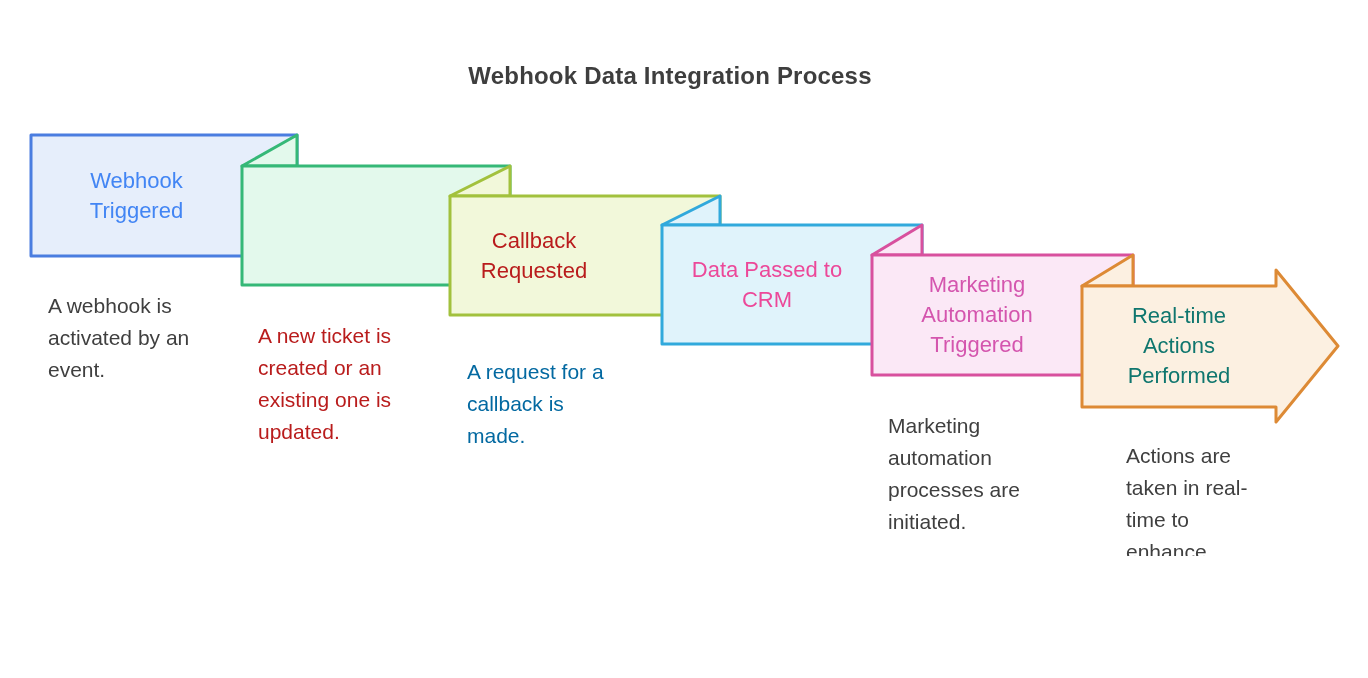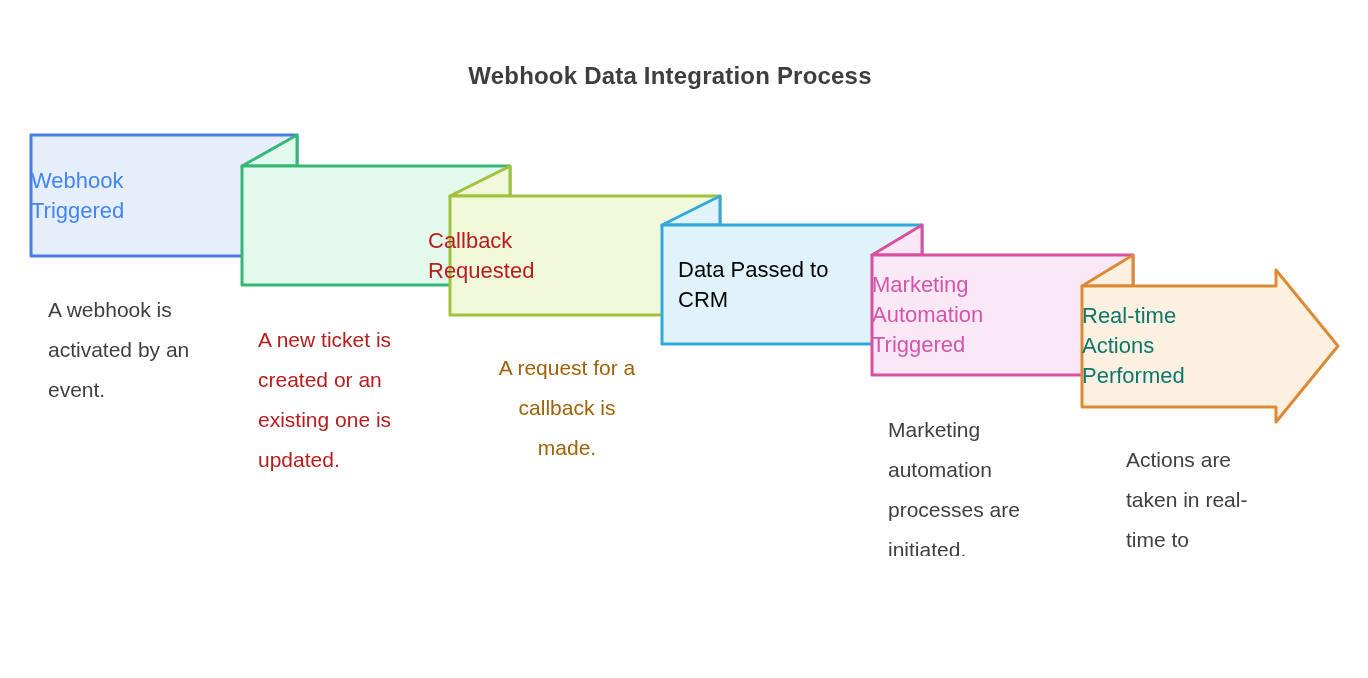--- a/index.html
+++ b/index.html
@@ -26,29 +26,29 @@
     top: 62px;
     width: 1340px;
     text-align: center;
     font-size: 24px;
     font-weight: bold;
     color: #3e3e3e;
     letter-spacing: 0.2px;
   }
   .step-title {
     position: absolute;
-    text-align: left;
+    text-align: center;
     font-size: 22px;
     line-height: 30px;
     white-space: pre-line;
   }
   .step-desc {
     position: absolute;
     font-size: 21px;
-    line-height: 40px;
+    line-height: 32px;
     color: #3f3f3f;
     white-space: pre-line;
     width: 200px;
   }
 </style>
 </head>
 <body>
 
 <div id="canvas">
 
@@ -67,37 +67,37 @@
         <polygon points="1082,286 1276,286 1276,270 1338,346 1276,422 1276,407 1082,407" fill="#fcf0e1" stroke="#dd8a35" stroke-width="3" stroke-linejoin="round"></polygon>
       </g>
   </svg>
 
   <div class="main-title">Webhook Data Integration Process</div>
 
   <div class="step-title" style="left: 31px; top: 166px; width: 211px; color: rgb(66, 133, 244);">Webhook
 Triggered</div>
   <div class="step-title" style="left: 428px; top: 226px; width: 212px; color: #b91c1c;">Callback
 Requested</div>
-  <div class="step-title" style="left: 662px; top: 255px; width: 210px; color: #000000; padding-left: 16px;">Data Passed to
+  <div class="step-title" style="left: 662px; top: 255px; width: 210px; color: #ec4899;">Data Passed to
 CRM</div>
   <div class="step-title" style="left: 872px; top: 270px; width: 210px; color: rgb(212, 85, 174);">Marketing
 Automation
 Triggered</div>
   <div class="step-title" style="left: 1082px; top: 301px; width: 194px; color: #0f766e;">Real-time
 Actions
 Performed</div>
 
   <div class="step-desc" style="left: 48px; top: 290px; color: rgb(63, 63, 63);">A webhook is
 activated by an
 event.</div>
   <div class="step-desc" style="left: 258px; top: 320px; color: #b91c1c;">A new ticket is
 created or an
 existing one is
 updated.</div>
-  <div class="step-desc" style="left: 467px; top: 348px; color: #a16207; text-align: center;">A request for a
+  <div class="step-desc" style="left: 467px; top: 356px; color: #0369a1;">A request for a
 callback is
 made.</div>
   <div class="step-desc" style="left: 888px; top: 410px; color: rgb(63, 63, 63);">Marketing
 automation
 processes are
 initiated.</div>
   <div class="step-desc" style="left: 1098px; top: 440px; color: rgb(63, 63, 63); margin-left: 28px;">Actions are
 taken in real-
 time to
 enhance

